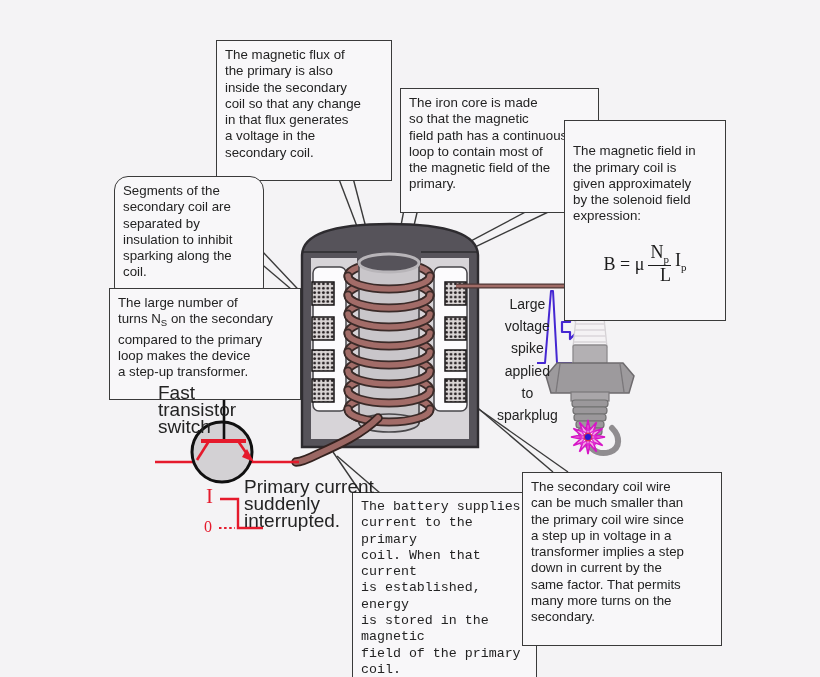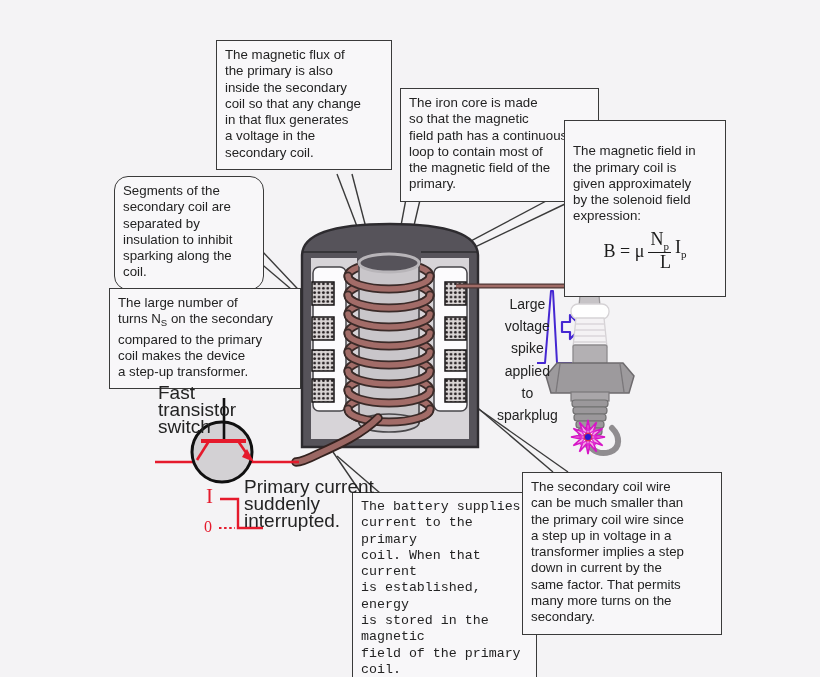--- a/index.html
+++ b/index.html
@@ -1,25 +1,25 @@
 <!DOCTYPE html>
 <html><head>
 <meta charset="utf-8">
 <style>
   html,body{margin:0;padding:0;background:#e9e8ea;}
   #canvas{position:relative;width:820px;height:677px;background:#f4f3f5;overflow:hidden;
           font-family:"Liberation Sans",sans-serif;}
   #art{position:absolute;left:0;top:0;z-index:1;}
   .callout{position:absolute;z-index:2;background:#f8f7f9;border:1.6px solid #3a3a3a;
-           padding:6px 8px 8px 8px;font-size:13.3px;line-height:16.3px;color:#232323;
+           padding:6px 8px 19px 8px;font-size:13.3px;line-height:16.3px;color:#232323;
            white-space:pre-line;}
   .label{position:absolute;z-index:2;font-size:19px;line-height:17px;color:#232323;
          white-space:pre-line;}
   .sub{font-size:9.5px;vertical-align:-3px;}
-  .formula{display:flex;align-items:center;justify-content:center;margin-top:5px;
+  .formula{display:flex;align-items:center;justify-content:center;margin-top:18px;
            font-family:"Liberation Serif",serif;font-size:18px;color:#1b1b1b;white-space:normal;}
   .frac{display:inline-block;text-align:right;vertical-align:middle;margin:0 4px;line-height:1.04;}
   .frac .num{display:block;border-bottom:1.4px solid #1b1b1b;padding:0 2px;}
   .formula sub{font-size:11px;}
   .glyph{position:absolute;z-index:2;font-family:"Liberation Serif",serif;color:#e51a2c;}
 </style>
 </head>
 <body>
 
 <div id="canvas">
@@ -224,21 +224,21 @@
   <div class="callout" style="left:114px;top:176px;width:132px;border-radius:14px;">Segments of the
 secondary coil are
 separated by
 insulation to inhibit
 sparking along the
 coil.</div>
 
   <div class="callout" style="left:109px;top:288px;width:174px;"><span>The large number of
 turns N</span><span class="sub">S</span><span> on the secondary
 compared to the primary
-coil makes the device
+loop makes the device
 a step-up transformer.</span></div>
 
   <div class="callout" style="left:352px;top:492px;width:167px;font-family:Liberation Mono, monospace;">The battery supplies
 current to the primary
 coil. When that current
 is established, energy
 is stored in the magnetic
 field of the primary coil.</div>
 
   <div class="callout" style="left:522px;top:472px;width:182px;">The secondary coil wire

